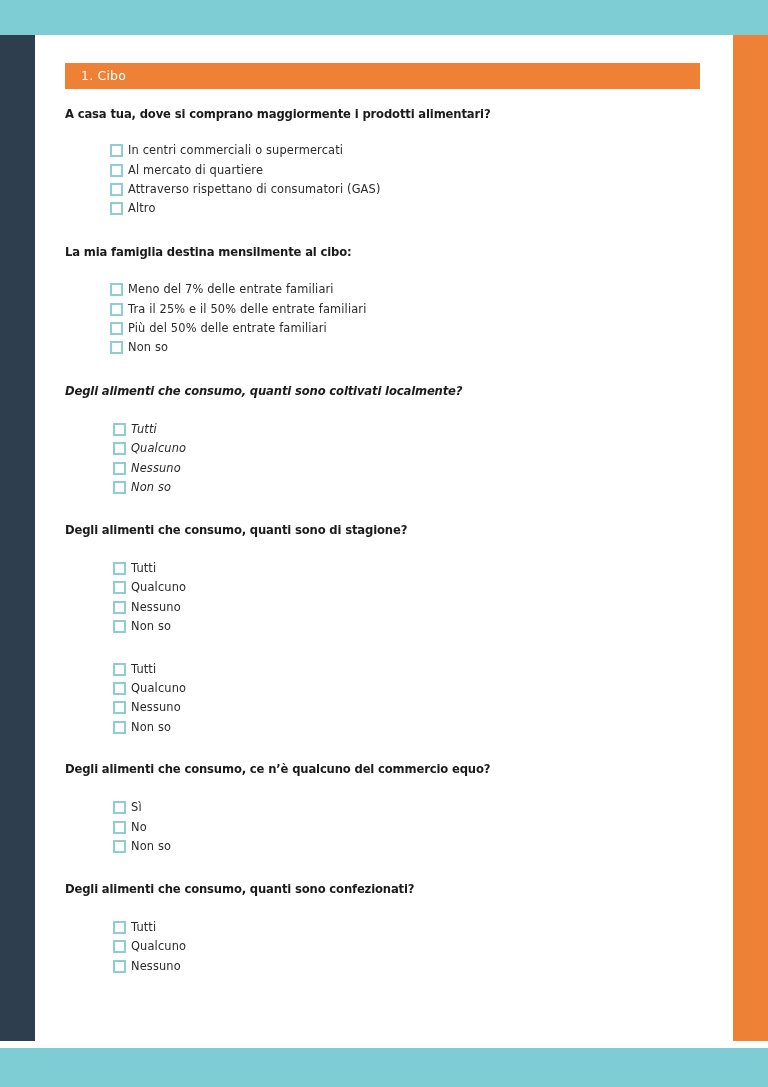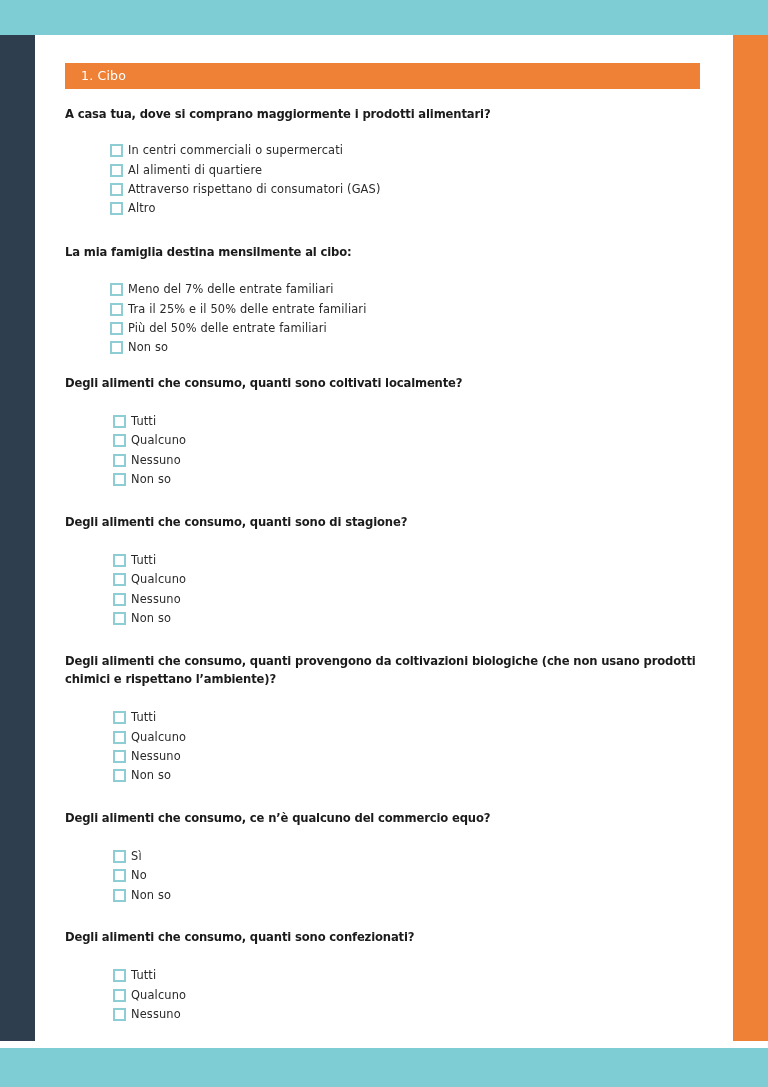--- a/index.html
+++ b/index.html
@@ -135,21 +135,21 @@
   <div id="questions-root">
       <div class="q-block" style="margin-top: 16px;">
         <p class="question">A casa tua, dove si comprano maggiormente i prodotti alimentari?</p>
         <ul class="options" style="margin-top: 18px; margin-left: 45px;">
           <li class="opt">
             <span class="checkbox"></span>
             <span class="opt-label">In centri commerciali o supermercati</span>
           </li>
           <li class="opt">
             <span class="checkbox"></span>
-            <span class="opt-label">Al alimenti di quartiere</span>
+            <span class="opt-label">Al mercato di quartiere</span>
           </li>
           <li class="opt">
             <span class="checkbox"></span>
             <span class="opt-label">Attraverso rispettano di consumatori (GAS)</span>
           </li>
           <li class="opt">
             <span class="checkbox"></span>
             <span class="opt-label">Altro</span>
           </li>
         </ul>
@@ -168,21 +168,21 @@
           <li class="opt">
             <span class="checkbox"></span>
             <span class="opt-label">Più del 50% delle entrate familiari</span>
           </li>
           <li class="opt">
             <span class="checkbox"></span>
             <span class="opt-label">Non so</span>
           </li>
         </ul>
       </div>
-      <div class="q-block" style="margin-top: 16px;">
+      <div class="q-block" style="margin-top: 24px; font-style: italic;">
         <p class="question">Degli alimenti che consumo, quanti sono coltivati localmente?</p>
         <ul class="options" style="margin-top: 20px; margin-left: 48px;">
           <li class="opt">
             <span class="checkbox"></span>
             <span class="opt-label">Tutti</span>
           </li>
           <li class="opt">
             <span class="checkbox"></span>
             <span class="opt-label">Qualcuno</span>
           </li>
@@ -211,21 +211,20 @@
             <span class="checkbox"></span>
             <span class="opt-label">Nessuno</span>
           </li>
           <li class="opt">
             <span class="checkbox"></span>
             <span class="opt-label">Non so</span>
           </li>
         </ul>
       </div>
       <div class="q-block" style="margin-top: 23px;">
-        <p class="question">Degli alimenti che consumo, quanti provengono da coltivazioni biologiche (che non usano prodotti chimici e rispettano l’ambiente)?</p>
         <ul class="options" style="margin-top: 20px; margin-left: 48px;">
           <li class="opt">
             <span class="checkbox"></span>
             <span class="opt-label">Tutti</span>
           </li>
           <li class="opt">
             <span class="checkbox"></span>
             <span class="opt-label">Qualcuno</span>
           </li>
           <li class="opt">

